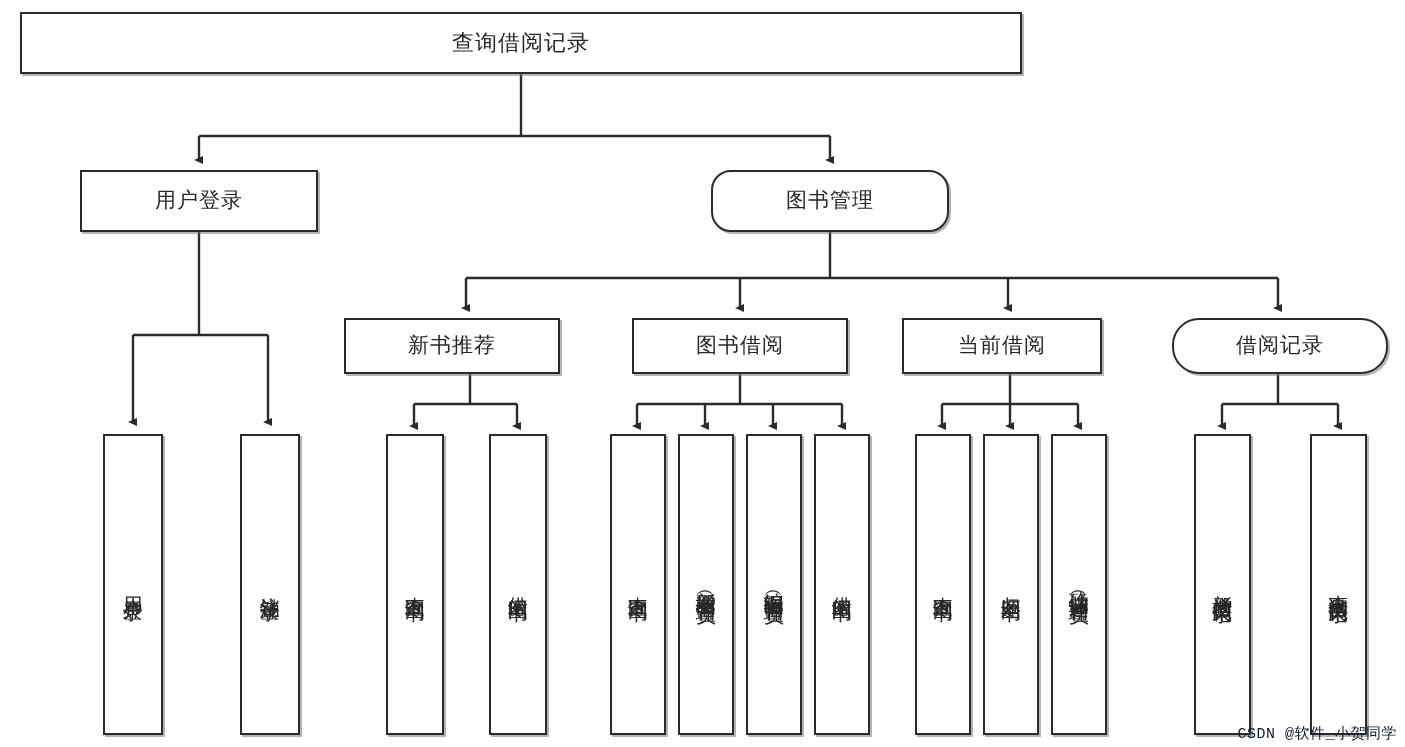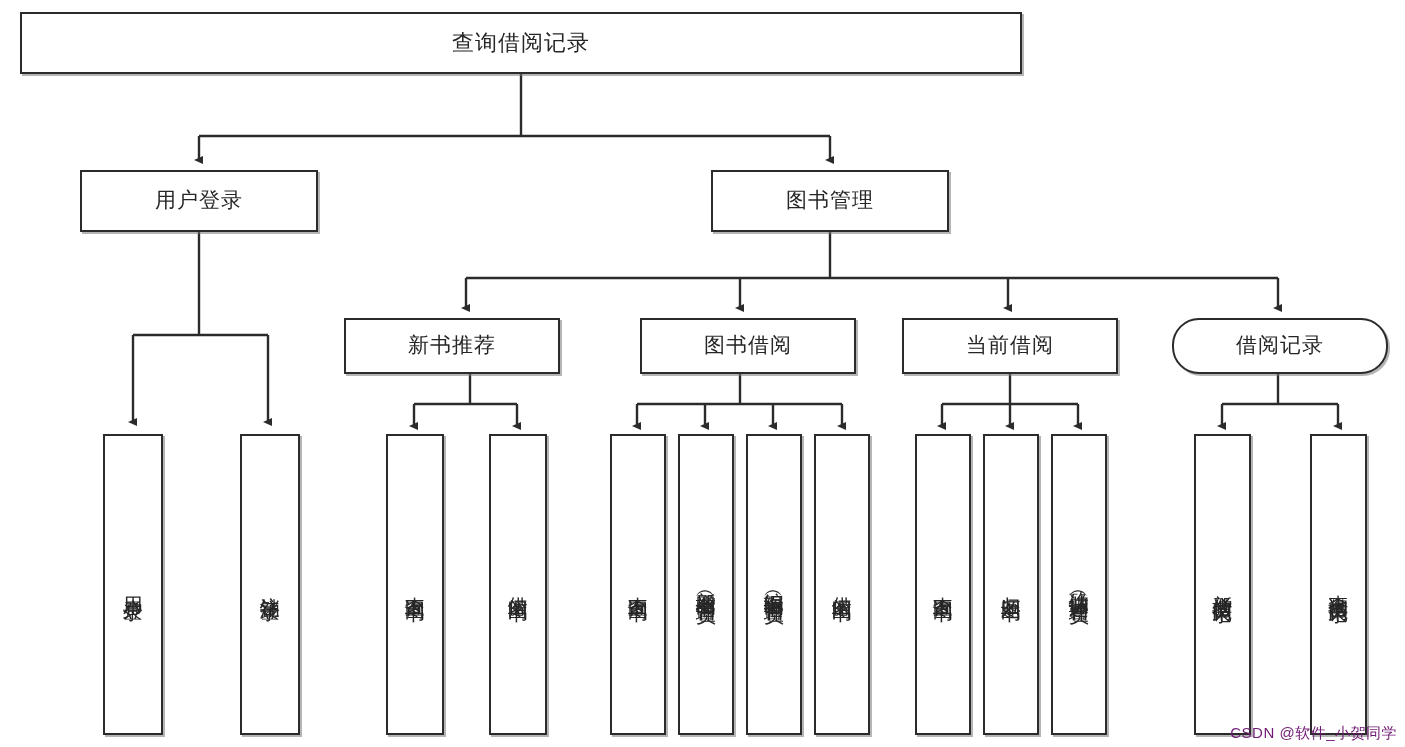--- a/index.html
+++ b/index.html
@@ -56,23 +56,23 @@
     white-space: normal;
   }
   #title-node {
     font-size: 22px;
   }
   .watermark {
     position: absolute;
     right: 8px;
     bottom: 4px;
     font-size: 15px;
-    color: #701a75;
+    color: #0f172a;
     letter-spacing: 0.5px;
-    font-family: Liberation Sans, sans-serif;
+    font-family: Liberation Mono, monospace;
     user-select: none;
   }
 </style>
 </head>
 <body>
 
 <div id="stage">
 
   <svg class="connectors" viewBox="0 0 1405 747" xmlns="http://www.w3.org/2000/svg">
     <defs>
@@ -124,27 +124,27 @@
       <path d="M1222,404 L1338,404"></path>
       <path d="M1222,404 L1222,426" marker-end="url(#arrow)"></path>
       <path d="M1338,404 L1338,426" marker-end="url(#arrow)"></path>
     </g>
   </svg>
 
   <div class="node horiz" id="title-node" style="left:20px; top:12px; width:1002px; height:62px;">查询借阅记录</div>
 
   <div class="node horiz" style="left:80px; top:170px; width:238px; height:62px;">用户登录</div>
 
-  <div class="node horiz" style="left:711px; top:170px; width:238px; height:62px;">图书管理</div>
+  <div class="node horiz" style="left:711px; top:170px; width:238px; height:62px;border-radius:20px;">图书管理</div>
 
   <div class="node horiz" style="left:344px; top:318px; width:216px; height:56px;">新书推荐</div>
 
-  <div class="node horiz" style="left:632px; top:318px; width:216px; height:56px;margin-left:8px;">图书借阅</div>
+  <div class="node horiz" style="left:632px; top:318px; width:216px; height:56px;">图书借阅</div>
 
-  <div class="node horiz" style="left:902px; top:318px; width:216px; height:56px;font-family:Liberation Serif, serif;">当前借阅</div>
+  <div class="node horiz" style="left:902px; top:318px; width:200px; height:56px;font-family:Liberation Serif, serif;">当前借阅</div>
 
   <div class="node horiz" style="left:1172px; top:318px; width:216px; height:56px;border-radius:27px;">借阅记录</div>
 
   <div class="node vert" style="left:103px; top:434px; width:60px; height:301px;">
     <span class="vtext">用户登录</span>
   </div>
   <div class="node vert" style="left:240px; top:434px; width:60px; height:301px;">
     <span class="vtext">注销登录</span>
   </div>
 

